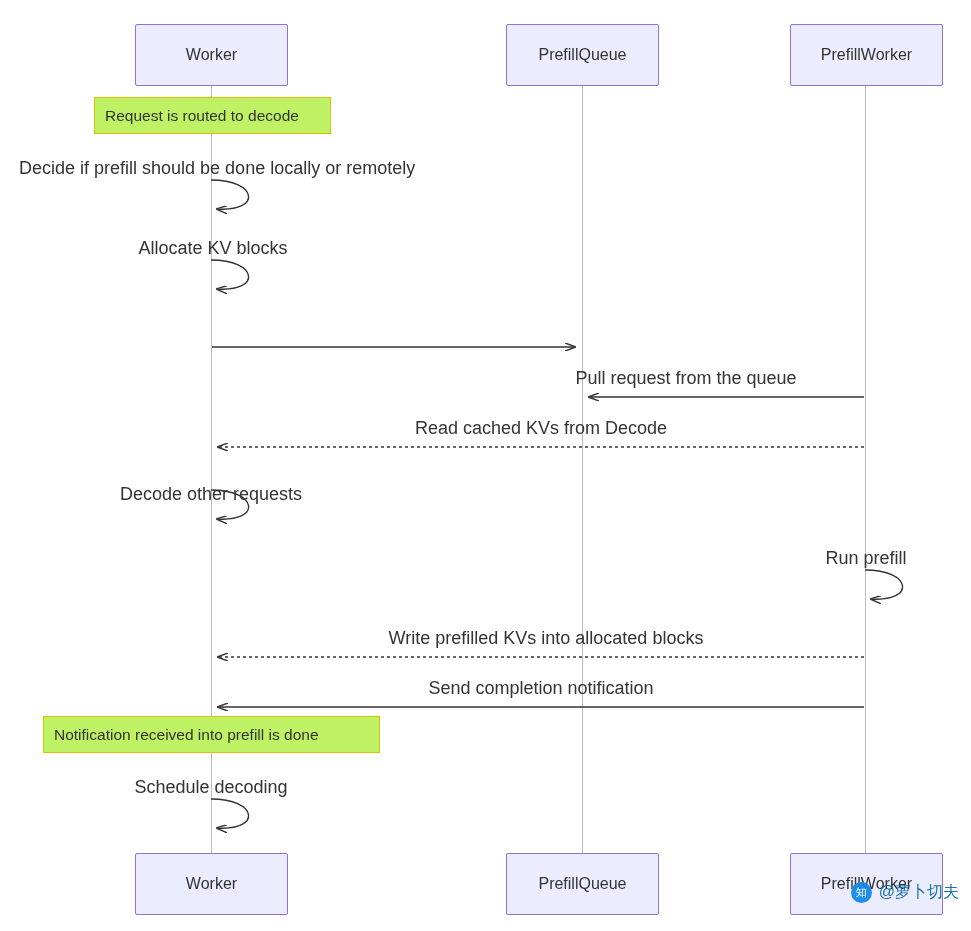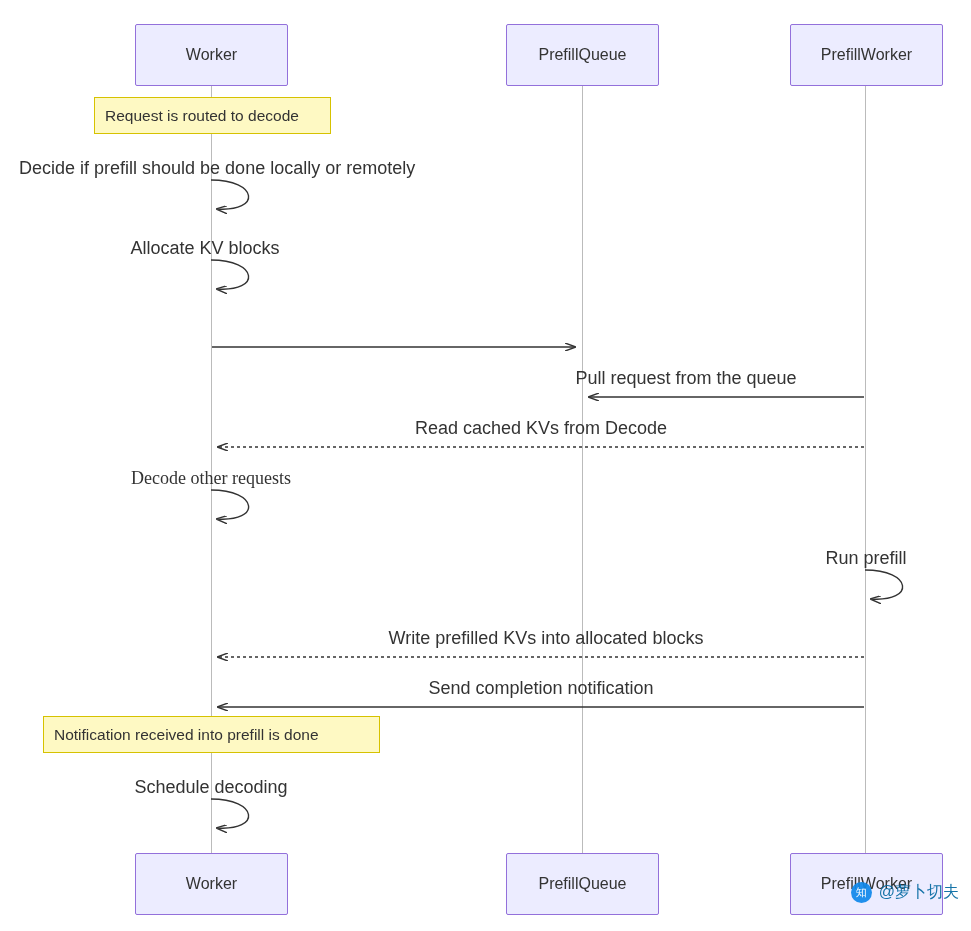--- a/index.html
+++ b/index.html
@@ -34,21 +34,21 @@
   }
   .lifeline-line {
     position: absolute;
     width: 1px;
     background: #bbbbbb;
     z-index: 1;
   }
   .note-box {
     position: absolute;
     box-sizing: border-box;
-    background: #fef9c3;
+    background: #bef264;
     border: 1px solid #d6c200;
     display: flex;
     align-items: center;
     padding: 10px 10px;
     font-size: 15.5px;
     color: #333333;
     z-index: 6;
   }
   .msg-label {
     position: absolute;
@@ -154,24 +154,24 @@
     <path d="M865,570 C912,570 916,602 871,599" fill="none" stroke="#333333" stroke-width="1.4" marker-end="url(#arrowhead)"></path>
 
     <path d="M864,657 L218,657" fill="none" stroke="#333333" stroke-width="1.4" stroke-dasharray="3,3" marker-end="url(#arrowhead)"></path>
 
     <path d="M864,707 L218,707" fill="none" stroke="#333333" stroke-width="1.4" marker-end="url(#arrowhead)"></path>
 
     <path d="M211,799 C258,799 262,831 217,828" fill="none" stroke="#333333" stroke-width="1.4" marker-end="url(#arrowhead)"></path>
   </svg>
 
   <div class="msg-label" style="left:19px; top:158px;">Decide if prefill should be done locally or remotely</div>
-  <div class="msg-label center" style="left:205px; top:238px;">Allocate KV blocks</div>
+  <div class="msg-label center" style="left:213px; top:238px;">Allocate KV blocks</div>
   <div class="msg-label center" style="left:686px; top:368px;">Pull request from the queue</div>
   <div class="msg-label center" style="left:541px; top:418px;">Read cached KVs from Decode</div>
-  <div class="msg-label center" style="left:211px; top:468px;font-family:Liberation Serif, serif;">Decode other requests</div>
+  <div class="msg-label center" style="left:211px; top:484px;">Decode other requests</div>
   <div class="msg-label center" style="left:866px; top:548px;">Run prefill</div>
   <div class="msg-label center" style="left:546px; top:628px;">Write prefilled KVs into allocated blocks</div>
   <div class="msg-label center" style="left:541px; top:678px;">Send completion notification</div>
   <div class="msg-label center" style="left:211px; top:777px;">Schedule decoding</div>
 
   <div class="watermark">
     <span class="wm-logo">知</span>
     <span class="wm-text">@萝卜切夫</span>
   </div>
 

